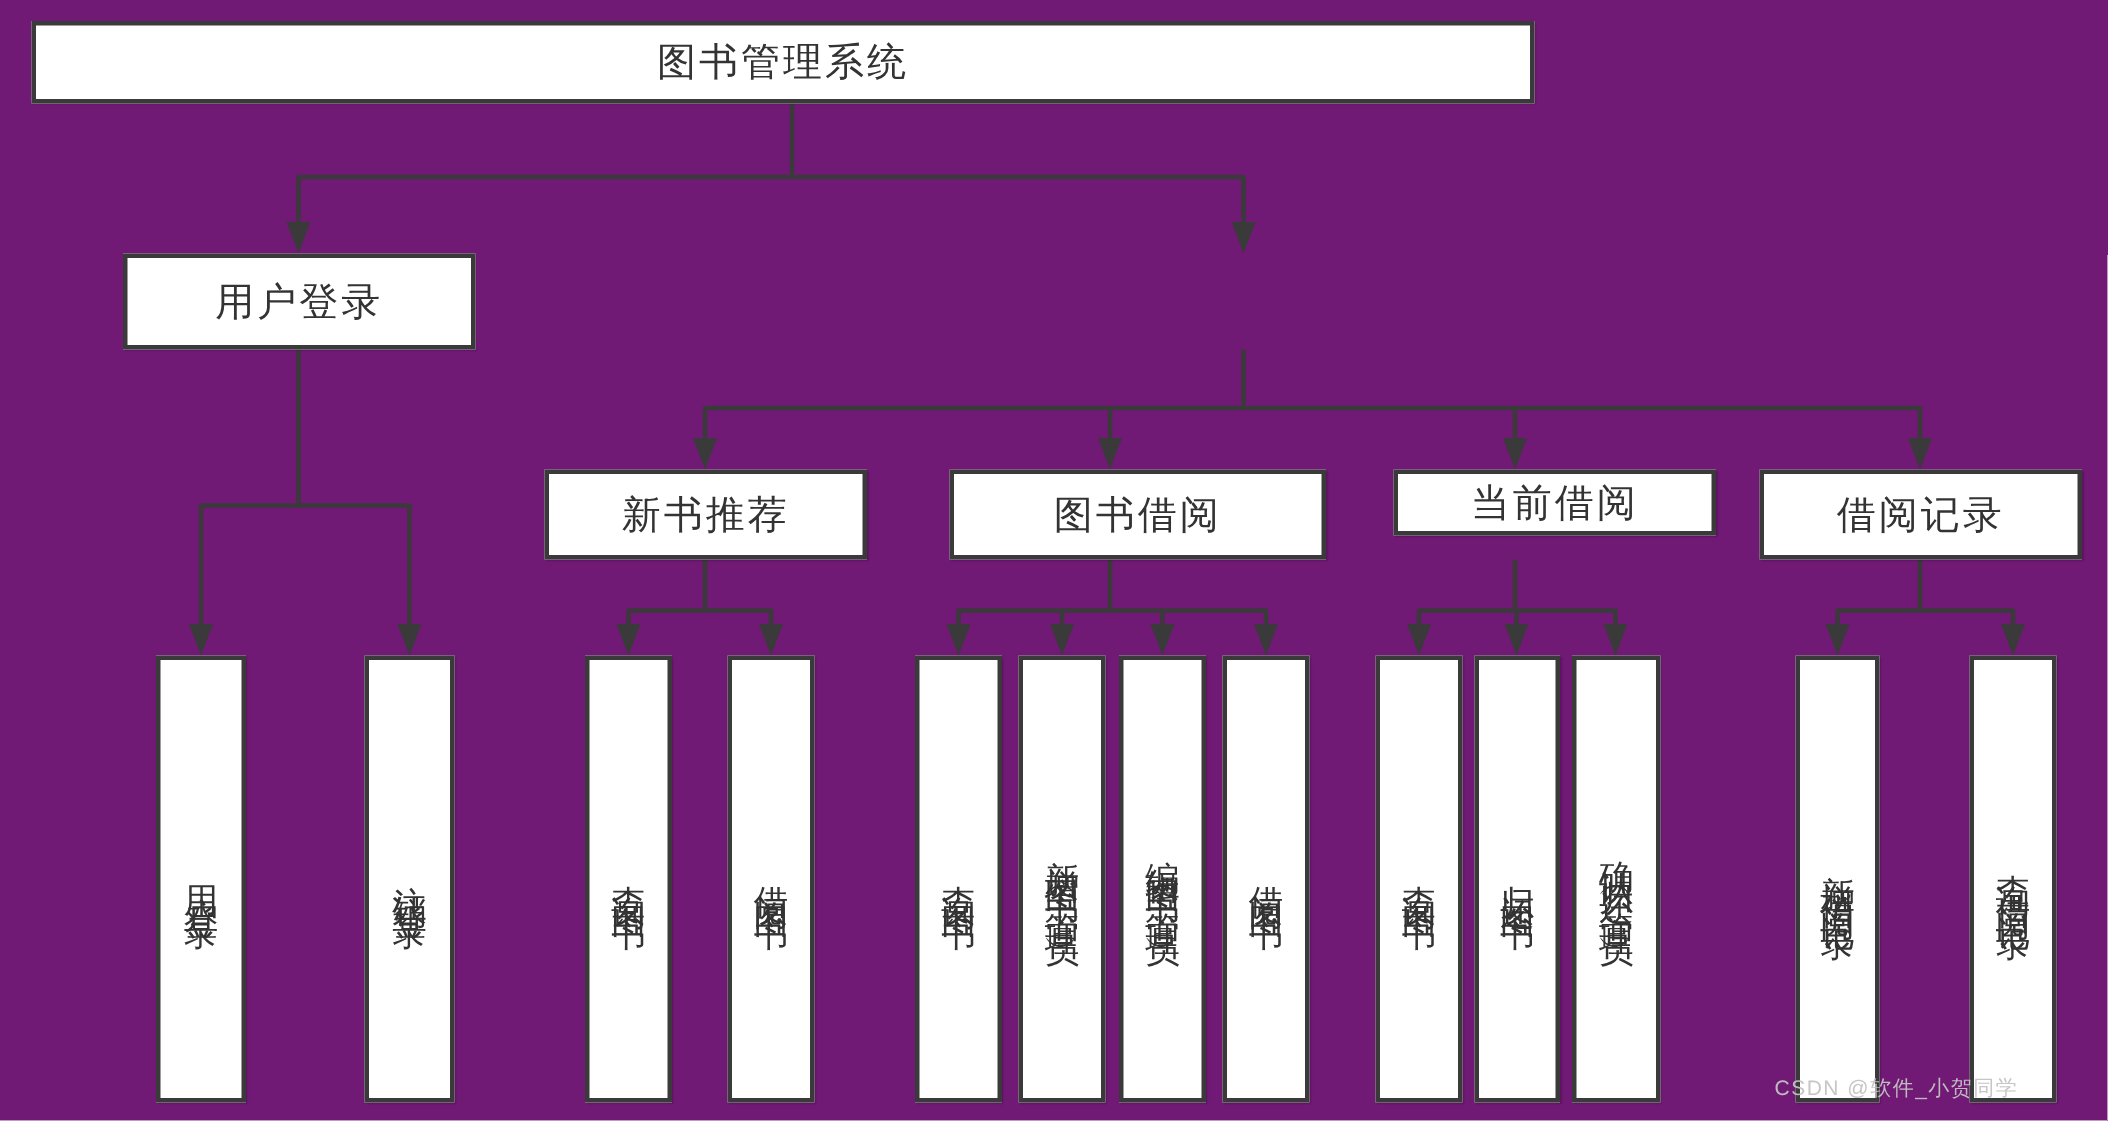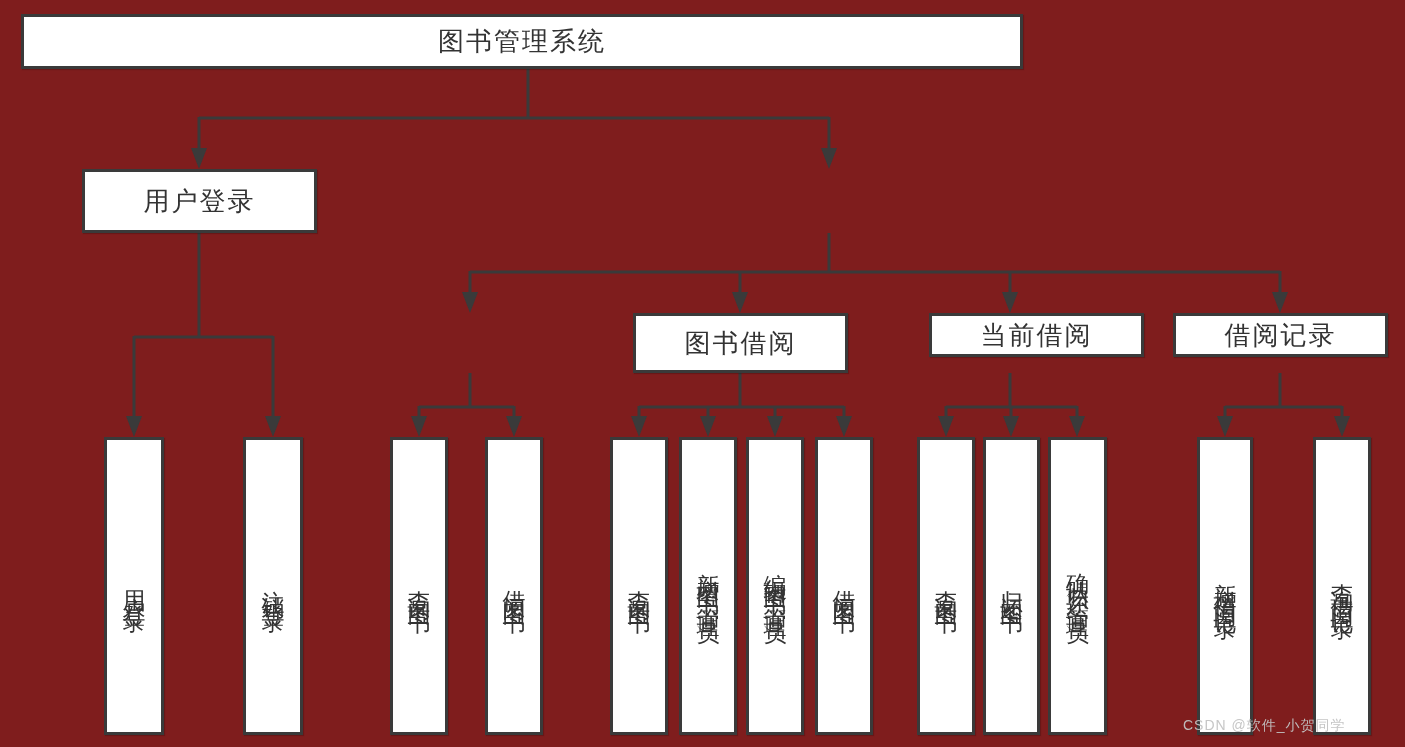--- a/index.html
+++ b/index.html
@@ -5,21 +5,21 @@
   html,body{
     margin:0;padding:0;
     width:1405px;height:747px;
     background:#ffffff;
     font-family:"Liberation Sans","DejaVu Sans",sans-serif;
     overflow:hidden;
   }
   #stage{
     position:relative;
     width:1405px;height:747px;
-    background:#7f1d1d;
+    background:#701a75;
   }
   #connectors{
     position:absolute;left:0;top:0;
     width:1405px;height:747px;
     pointer-events:none;
   }
   .node{
     position:absolute;
     box-sizing:border-box;
     background:#ffffff;
@@ -97,27 +97,30 @@
   </svg>
 
   <div class="node h" style="left:21px;top:14px;width:1002px;height:55px">
     <span>图书管理系统</span>
   </div>
 
   <div class="node h" style="left:82px;top:169px;width:235px;height:64px">
     <span>用户登录</span>
   </div>
 
-  <div class="node h" style="left:633px;top:313px;width:215px;height:60px">
+  <div class="node h" style="left:363px;top:313px;width:215px;height:60px">
+    <span>新书推荐</span>
+  </div>
+  <div class="node h" style="left:633px;top:313px;width:251px;height:60px">
     <span>图书借阅</span>
   </div>
   <div class="node h" style="left:929px;top:313px;width:215px;height:44px">
     <span>当前借阅</span>
   </div>
-  <div class="node h" style="left:1173px;top:313px;width:215px;height:44px">
+  <div class="node h" style="left:1173px;top:313px;width:215px;height:60px">
     <span>借阅记录</span>
   </div>
 
   <div class="node v" style="left:104px;top:437px;width:60px;height:298px">
     <span>用户登录</span>
   </div>
   <div class="node v" style="left:243px;top:437px;width:60px;height:298px">
     <span>注销登录</span>
   </div>
 

